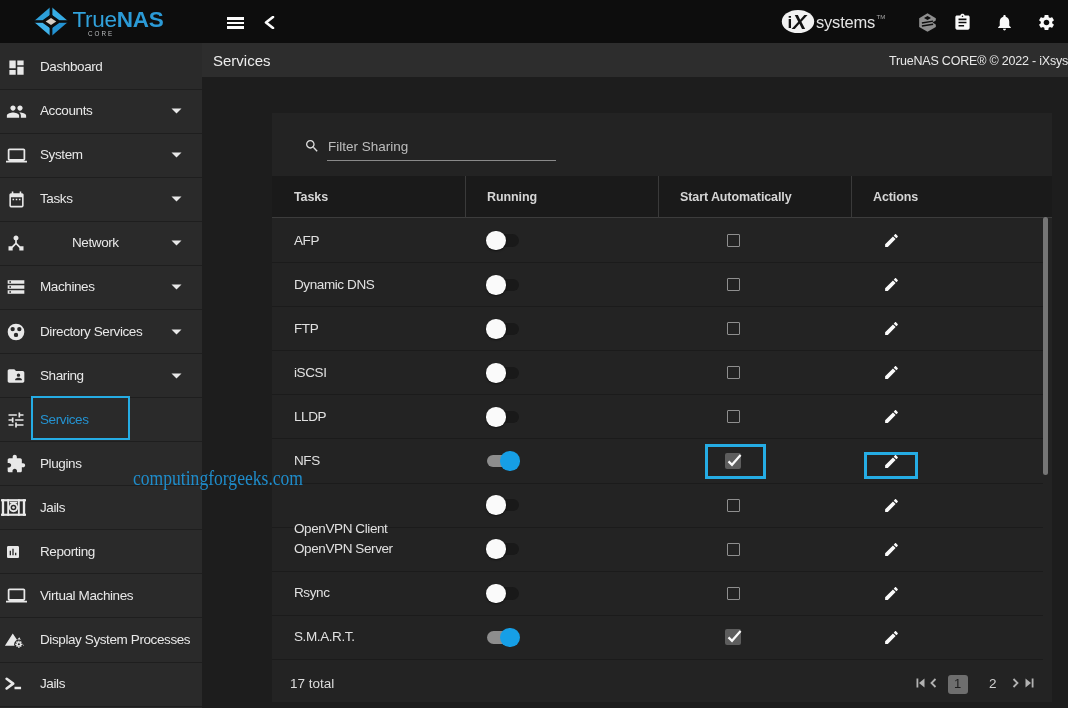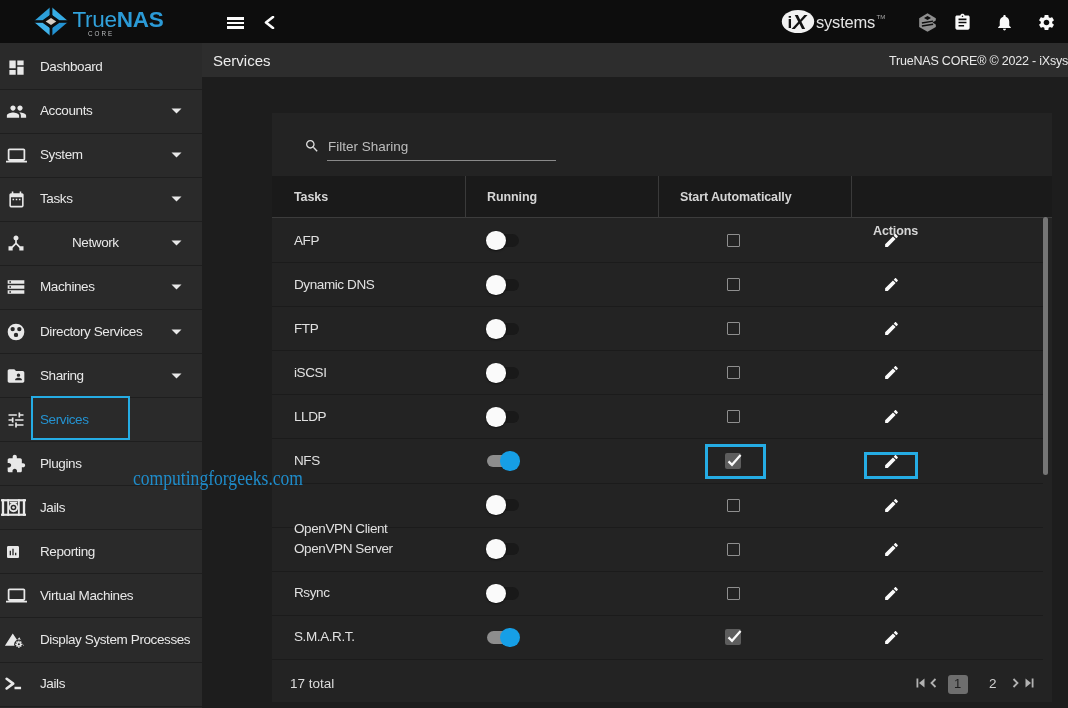--- a/index.html
+++ b/index.html
@@ -185,21 +185,21 @@
     </svg></div>
 <div class="a" style="left:328px;top:139px;font-size:13.5px;color:#bdbdbd;">Filter Sharing</div>
 <div class="a" style="left:327px;top:159.5px;width:229px;height:1px;background:#8a8a8a;"></div>
 <div class="a" style="left:272px;top:176px;width:780px;height:42px;background:#1a1a1a;border-bottom:1px solid #3c3c3c;"></div>
 <div class="a" style="left:465px;top:176px;width:1px;height:42px;background:#3a3a3a;"></div>
 <div class="a" style="left:658px;top:176px;width:1px;height:42px;background:#3a3a3a;"></div>
 <div class="a" style="left:851px;top:176px;width:1px;height:42px;background:#3a3a3a;"></div>
 <div class="a" style="left:294px;top:190px;font-size:12.5px;letter-spacing:-0.1px;font-weight:bold;color:#d6d6d6;">Tasks</div>
 <div class="a" style="left:487px;top:190px;font-size:12.5px;letter-spacing:-0.1px;font-weight:bold;color:#d6d6d6;">Running</div>
 <div class="a" style="left:680px;top:190px;font-size:12.5px;letter-spacing:-0.1px;font-weight:bold;color:#d6d6d6;">Start Automatically</div>
-<div class="a" style="left:873px;top:190px;font-size:12.5px;letter-spacing:-0.1px;font-weight:bold;color:#d6d6d6;margin-top:34px;">Actions</div>
+<div class="a" style="left:873px;top:190px;font-size:12.5px;letter-spacing:-0.1px;font-weight:bold;color:#d6d6d6;">Actions</div>
 <div class="a" style="left:272px;top:262.2px;width:771px;height:1px;background:#1b1b1b;"></div>
 <div class="a" style="left:294px;top:232.6px;font-size:13.5px;letter-spacing:-0.4px;color:#e0e0e0;white-space:nowrap;">AFP</div>
 <div class="a" style="left:487px;top:234.4px;width:32px;height:12.5px;border-radius:7px;background:#191919;"></div>
 <div class="a" style="left:486px;top:230.9px;width:19.5px;height:19.5px;border-radius:50%;background:#fafafa;box-shadow:0 1px 2px rgba(0,0,0,0.5);"></div>
 <div class="a" style="left:726.5px;top:234.1px;width:13px;height:13px;border:1.5px solid #8f8f8f;border-radius:1px;"></div>
 <div class="a" style="left:883px;top:232.1px;"><svg style="" width="17" height="17" viewBox="0 0 24 24" fill="#fafafa">
       <path d="M3 17.25V21h3.75L17.81 9.94l-3.75-3.75L3 17.25zM20.71 7.04c.39-.39.39-1.02 0-1.41l-2.34-2.34c-.39-.39-1.02-.39-1.41 0l-1.83 1.83 3.75 3.75 1.83-1.83z"></path>
     </svg></div>
 <div class="a" style="left:272px;top:306.2px;width:771px;height:1px;background:#1b1b1b;"></div>
 <div class="a" style="left:294px;top:276.7px;font-size:13.5px;letter-spacing:-0.4px;color:#e0e0e0;white-space:nowrap;">Dynamic DNS</div>

